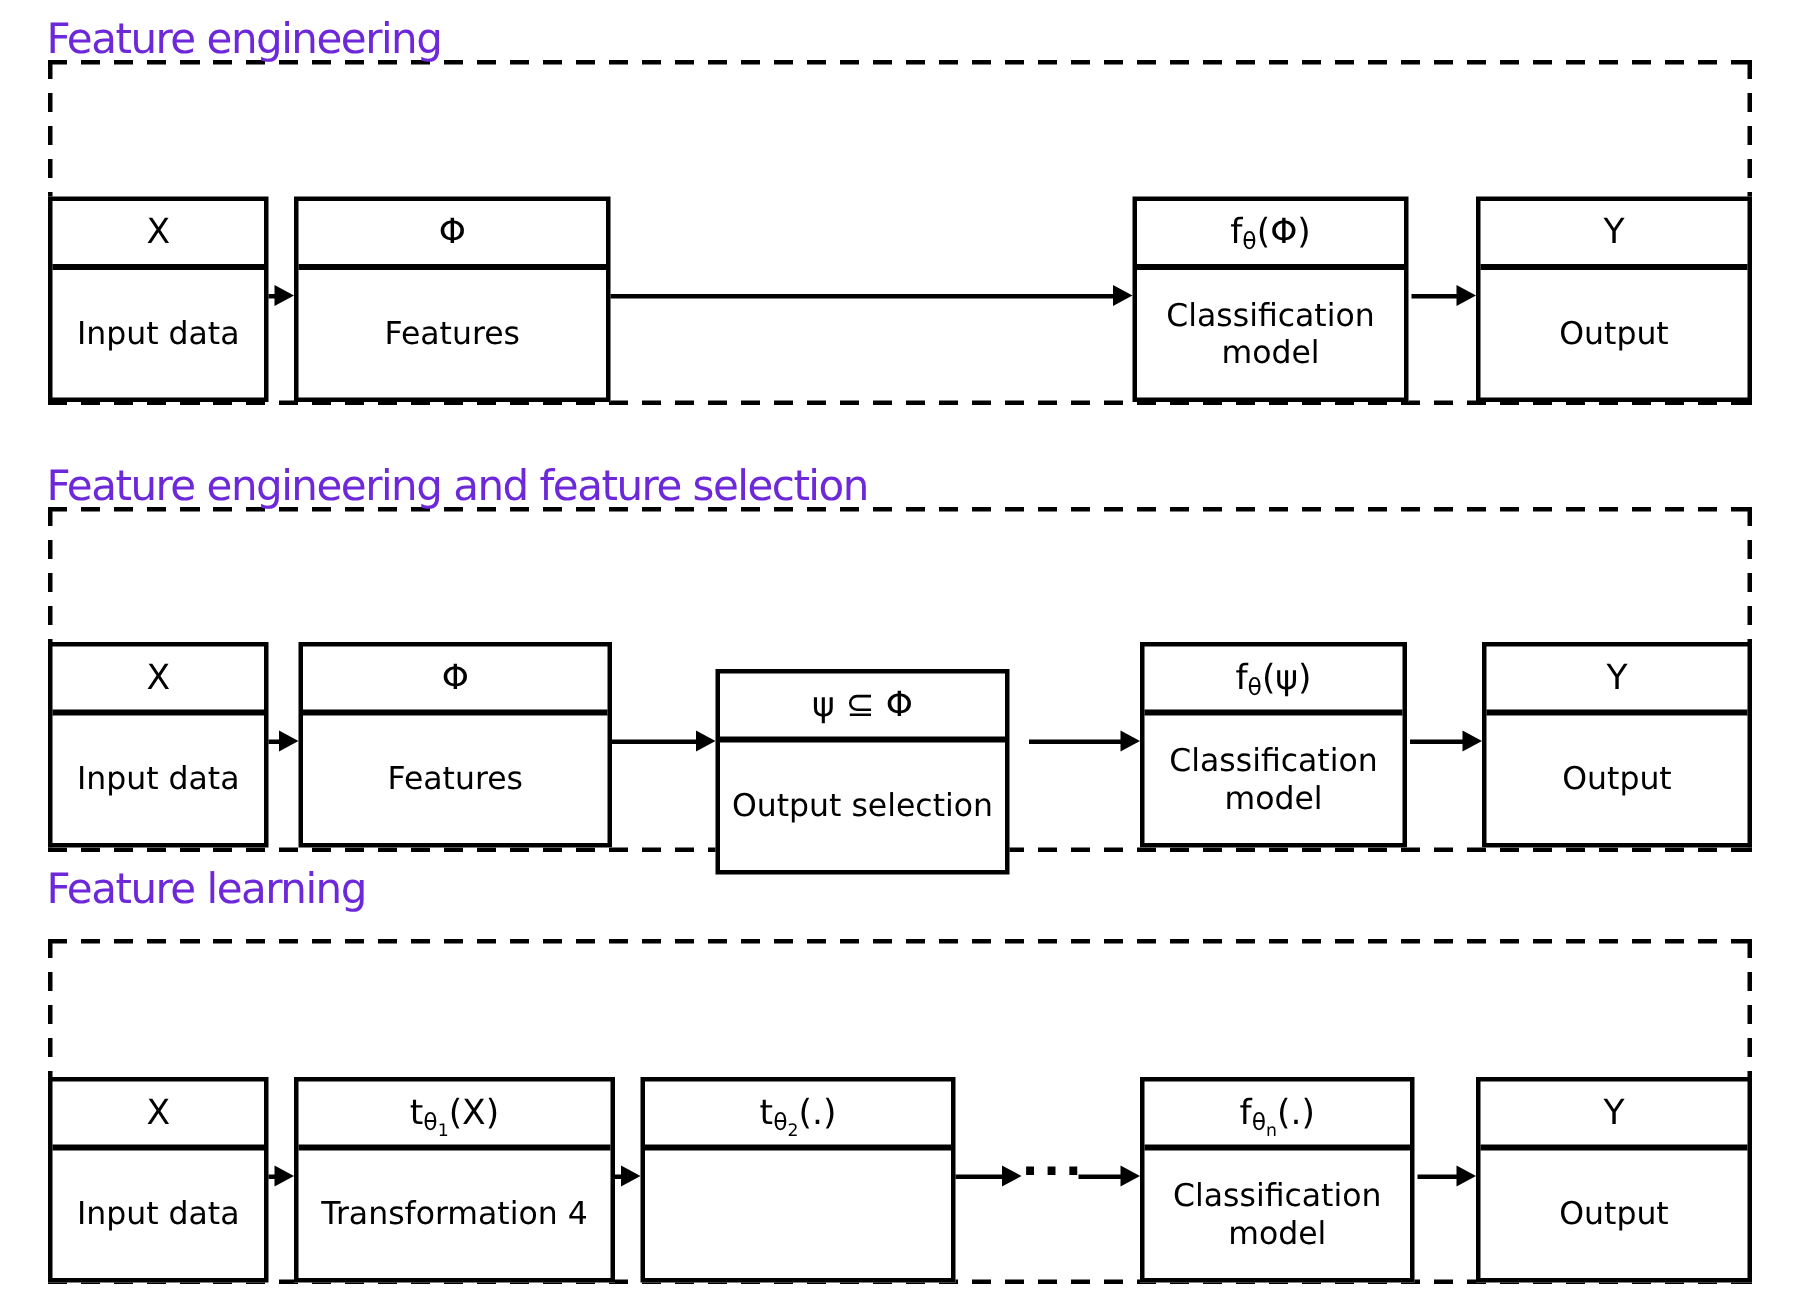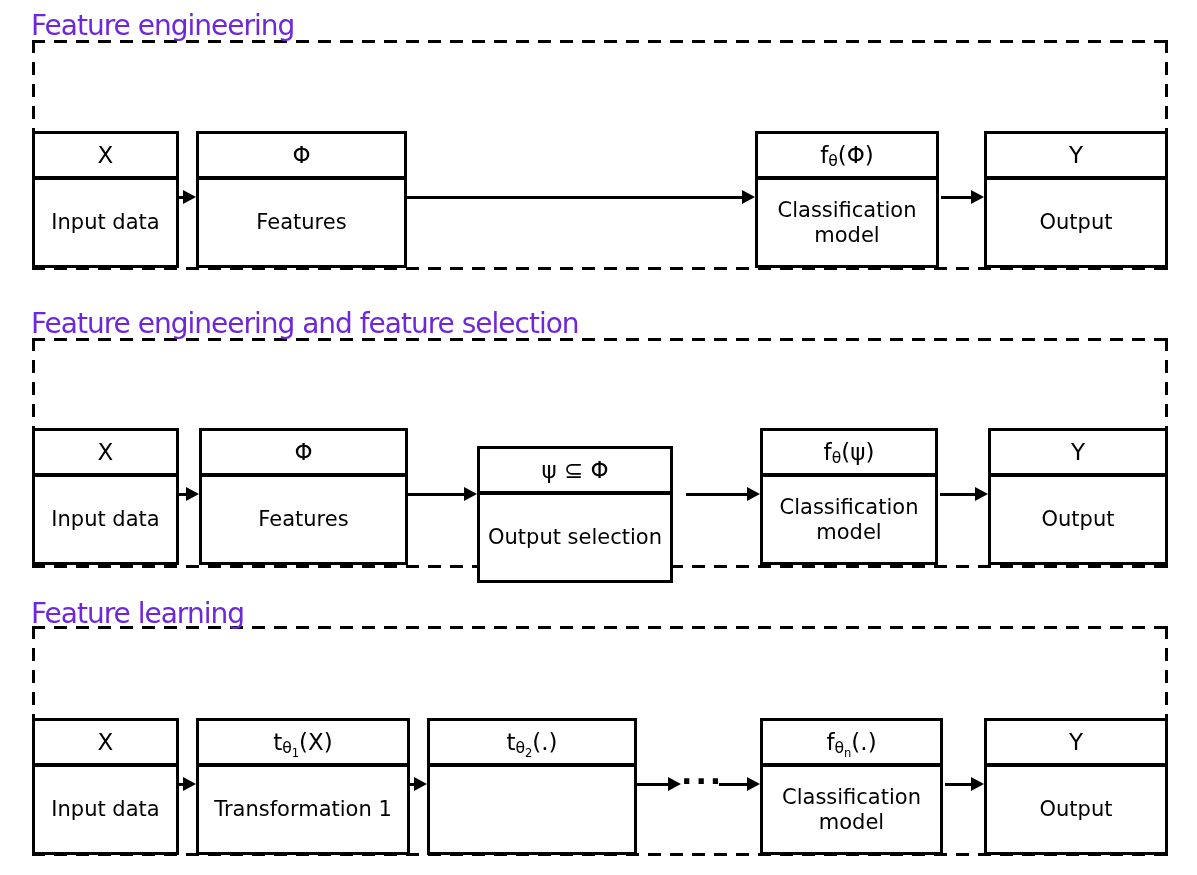--- a/index.html
+++ b/index.html
@@ -12,21 +12,21 @@
     overflow:hidden;
   }
   .section{position:absolute;inset:0;}
   .sec-title{
     position:absolute;left:31px;
     font-size:28px;line-height:30px;letter-spacing:-1px;
     white-space:nowrap;z-index:4;color:#6d28d9;
   }
   #title-0{top:11px}
   #title-1{top:309px}
-  #title-2{top:599px}
+  #title-2{top:578px}
 
   .dash-h,.dash-v{position:absolute;z-index:1;}
   .dash-h{height:3px;background:repeating-linear-gradient(to right,#000 0 13px,transparent 13px 22px);}
   .dash-v{width:3px;background:repeating-linear-gradient(to bottom,#000 0 13px,transparent 13px 22px);}
 
   .box{
     position:absolute;z-index:2;box-sizing:border-box;
     background:#ffffff;border:3px solid #000;
     display:flex;flex-direction:column;
   }
@@ -155,21 +155,21 @@
         </div>
         <div class="box-body">Input data</div>
       </div>
       <div class="box" style="left: 196px; top: 718px; width: 214px; height: 137px; position: absolute;">
         <div class="box-header">
           <span>t</span>
           <span class="hsub">θ</span>
           <span class="hsubsub">1</span>
           <span>(X)</span>
         </div>
-        <div class="box-body">Transformation 1</div>
+        <div class="box-body">Transformation 4</div>
       </div>
       <div class="box" style="left: 427px; top: 718px; width: 210px; height: 137px; position: absolute;">
         <div class="box-header">
           <span>t</span>
           <span class="hsub">θ</span>
           <span class="hsubsub">2</span>
           <span>(.)</span>
         </div>
       </div>
       <div class="box" style="left: 760px; top: 718px; width: 183px; height: 137px; position: absolute;">

